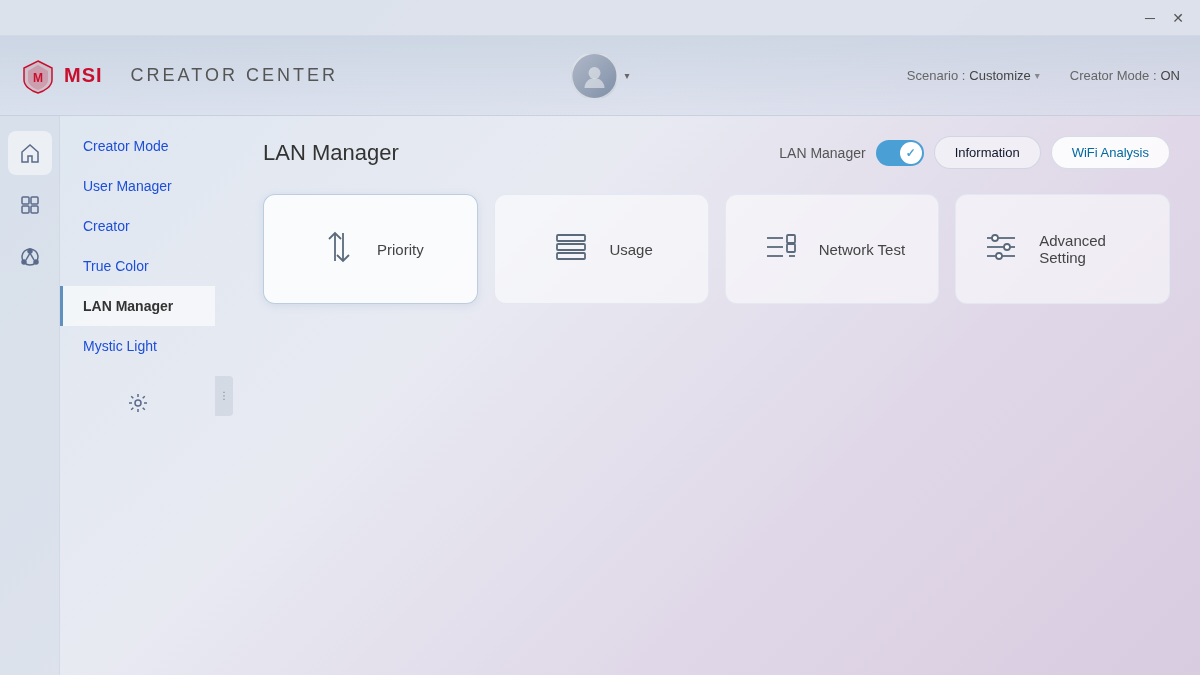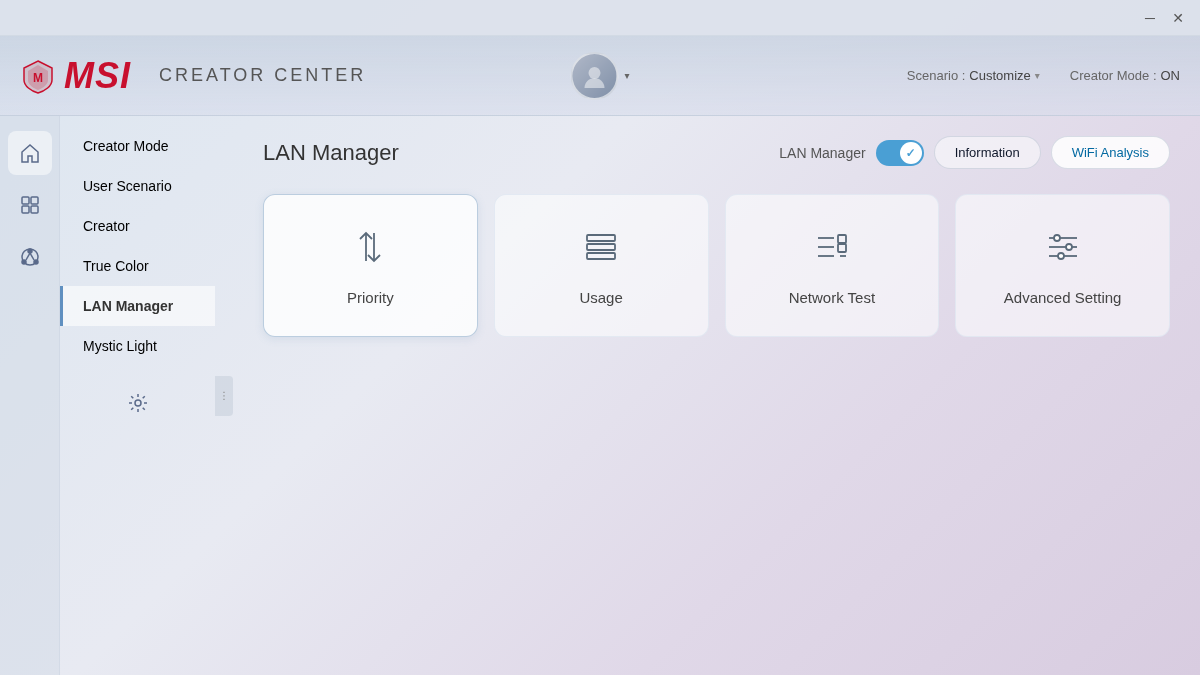--- a/index.html
+++ b/index.html
@@ -64,25 +64,24 @@
     .logo-area {
       display: flex;
       align-items: center;
       gap: 8px;
     }
     .logo-icon {
       width: 36px;
       height: 36px;
     }
     .logo-text {
-      font-size: 36px;
+      font-size: 20px;
       font-weight: 700;
       color: #c8102e;
       letter-spacing: 1px;
-      font-style: italic;
       text-transform: uppercase;
     }
     .logo-subtitle {
       font-size: 18px;
       font-weight: 300;
       color: #555;
       letter-spacing: 3px;
       text-transform: uppercase;
       margin-left: 20px;
     }
@@ -168,21 +167,21 @@
     }
     .nav-icon.active { background: rgba(255,255,255,0.5); }
 
     .sidebar-items {
       flex: 1;
       padding: 10px 0;
     }
     .sidebar-item {
       padding: 12px 20px;
       font-size: 14px;
-      color: #000000;
+      color: #1d4ed8;
       cursor: pointer;
       border-left: 3px solid transparent;
     }
     .sidebar-item.active {
       background: rgba(255,255,255,0.6);
       border-left-color: #6090c0;
       font-weight: 600;
       color: #333;
     }
 
@@ -281,21 +280,21 @@
       display: grid;
       grid-template-columns: repeat(4, 1fr);
       gap: 16px;
     }
     .card {
       background: rgba(255,255,255,0.55);
       border-radius: 12px;
       border: 1px solid rgba(220,228,240,0.7);
       padding: 30px 23px;
       display: flex;
-      flex-direction: column;
+      flex-direction: row;
       align-items: center;
       justify-content: center;
       gap: 16px;
       cursor: pointer;
       min-height: 100px;
       transition: background 0.15s;
     }
     .card.selected {
       background: rgba(255,255,255,0.8);
       border-color: rgba(180,200,220,0.9);
@@ -385,21 +384,21 @@
             <line x1="11" y1="7" x2="15" y2="14"></line>
           </svg>
         </div>
       </div>
 
       <div class="sidebar-items">
         <div class="sidebar-item">
           <span>Creator Mode</span>
         </div>
         <div class="sidebar-item">
-          <span>User Scenario</span>
+          <span>User Manager</span>
         </div>
         <div class="sidebar-item">
           <span>Creator</span>
         </div>
         <div class="sidebar-item">
           <span>True Color</span>
         </div>
         <div class="sidebar-item active">
           <span>LAN Manager</span>
         </div>

